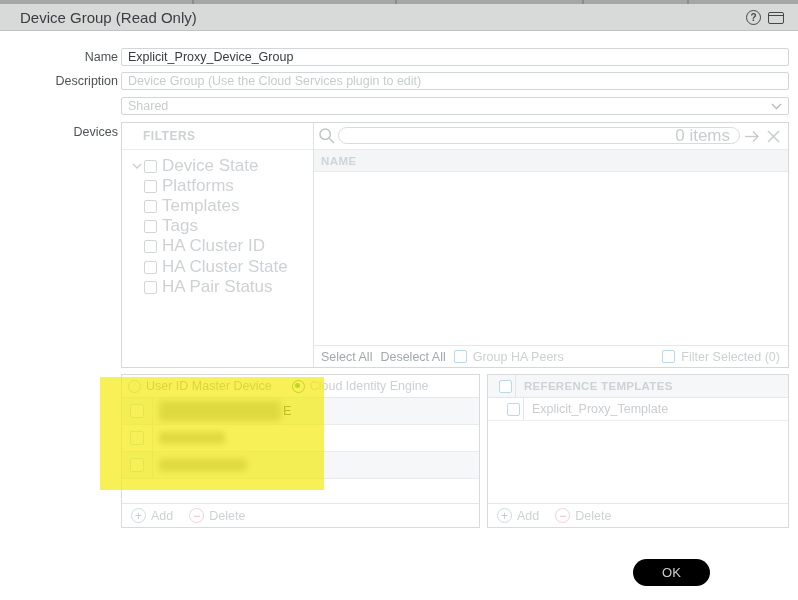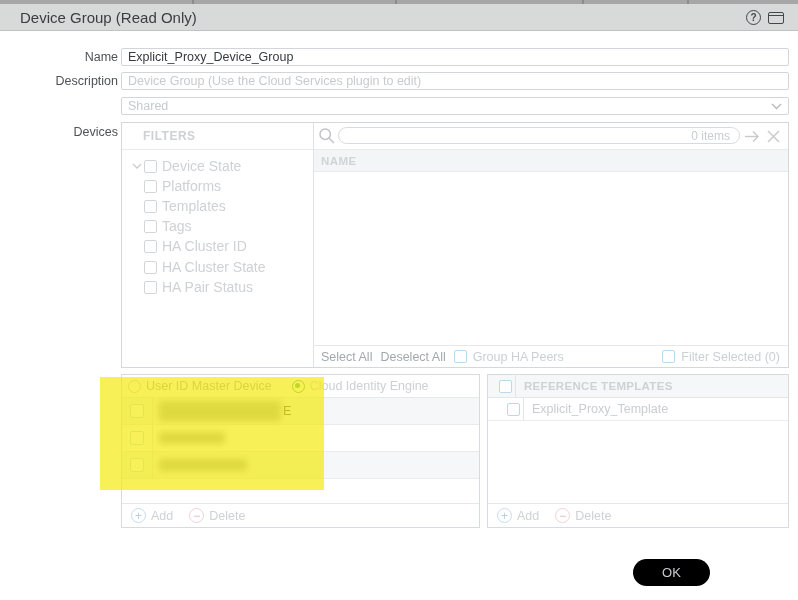--- a/index.html
+++ b/index.html
@@ -29,29 +29,29 @@
   .selectbox .val{font-size:12.5px;color:#c6cbce;flex:1;}
   
   .devbox{position:absolute;left:121px;top:122px;width:668px;height:246px;border:1px solid #d5d8da;}
   .devbox .vdiv{position:absolute;left:191px;top:0;bottom:0;width:1px;background:#dfe2e4;}
   .devbox .hline{position:absolute;left:0;right:0;top:26px;height:1px;background:#e8eaeb;}
   .filters-hdr{position:absolute;left:21px;top:0;height:26px;line-height:26px;font-size:12px;font-weight:bold;
                letter-spacing:.5px;color:#cdd1d4;}
   .ftr-row{position:absolute;left:0;width:190px;height:20px;display:flex;align-items:center;}
   .ftr-row .chev{margin-left:8px;width:14px;display:flex;justify-content:center;}
   .ftr-row .sp{margin-left:8px;width:14px;}
-  .ftr-row .lbl{margin-left:5px;font-size:14px;color:#ced2d5;}
+  .ftr-row .lbl{margin-left:5px;font-size:17px;color:#ced2d5;}
   .cb{display:inline-block;width:13px;height:13px;border:1.5px solid #d2d6d9;border-radius:2px;background:#fff;cursor:pointer;flex:none;}
   .cb.blue{border-color:#bcd9ea;}
   .cb.big{width:14px;height:14px;}
   
   .search-row{position:absolute;left:192px;right:0;top:0;height:26px;display:flex;align-items:center;}
   .search-pill{position:absolute;left:24px;right:48px;top:4px;height:17px;border:1px solid #d8dbdd;border-radius:9px;
                display:flex;align-items:center;justify-content:flex-end;padding:0 9px;cursor:text;}
-  .count{font-size:12px;color:#c9cdd0;}
+  .count{font-size:17px;color:#c9cdd0;}
   .mag{position:absolute;left:4px;top:4px;}
   .sr-ic{position:absolute;top:7px;cursor:pointer;}
   .name-hdr{position:absolute;left:192px;right:0;top:27px;height:22px;background:#f3f5f6;border-bottom:1px solid #e8eaeb;
             display:flex;align-items:center;}
   .name-hdr span{margin-left:7px;font-size:11.5px;font-weight:bold;letter-spacing:.4px;color:#d0d4d7;}
   .dev-footer{position:absolute;left:191px;right:0;top:222px;bottom:0;border-top:1px solid #e5e7e9;
               display:flex;align-items:center;font-size:12.5px;}
   .dev-footer .grp{display:flex;align-items:flex-start;margin-left:8px;gap:6px;}
   .linklike{color:#a2a8ad;cursor:pointer;}
   .mutetxt{color:#ccd0d3;}

